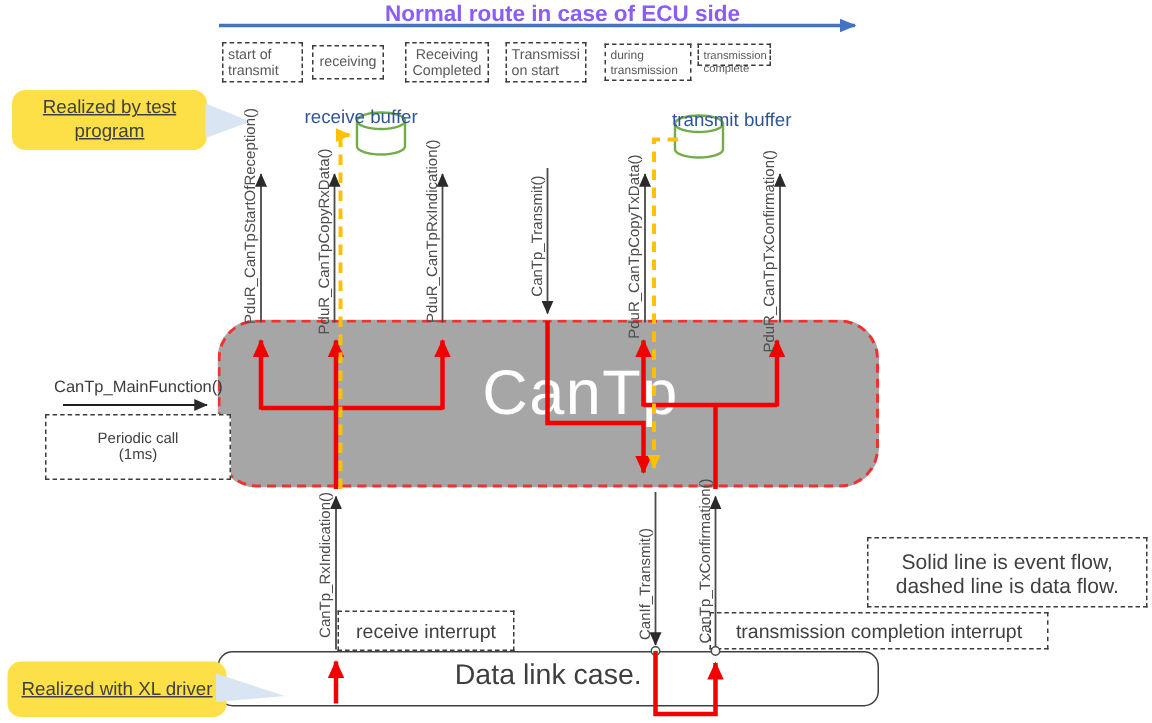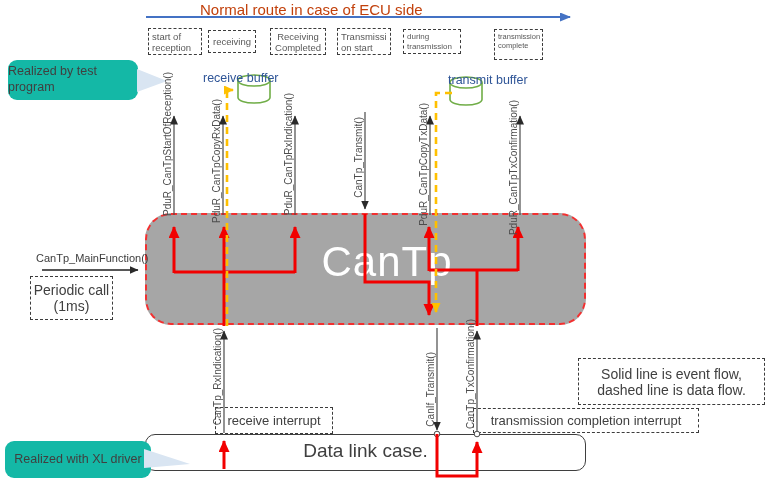--- a/index.html
+++ b/index.html
@@ -7,61 +7,61 @@
          font-family:"Liberation Sans",sans-serif;color:#404040;}
   .abs{position:absolute;box-sizing:border-box;}
   .layerbox{border:1.6px solid #3f3f3f;border-radius:11px;background:#fff;z-index:2;}
   .layertitle{font-size:21px;color:#3f3f3f;text-align:center;}
   .step{position:absolute;box-sizing:border-box;border:1.5px dashed #3c3c3c;background:#fff;
         color:#595959;font-size:9.5px;line-height:1.2;padding:2px 3px;z-index:2;}
   .note{position:absolute;box-sizing:border-box;border:1.6px dashed #3c3c3c;background:#fff;
         color:#404040;display:flex;align-items:center;justify-content:center;
         text-align:center;z-index:3;}
   .preline{white-space:pre-line;}
-  .callout{position:absolute;box-sizing:border-box;border-radius:9px;background:#14b8a6;
+  .callout{position:absolute;box-sizing:border-box;border-radius:9px;background:#fde047;
            color:#404040;font-size:12.5px;line-height:1.25;display:flex;align-items:center;
-           justify-content:center;text-align:left;z-index:3;}
+           justify-content:center;text-align:center;z-index:3;text-decoration:underline;}
   .vlabel{position:absolute;writing-mode:vertical-rl;transform:rotate(180deg);
           font-size:10px;color:#4d4d4d;white-space:nowrap;z-index:6;line-height:13px;}
   .bufferlabel{position:absolute;font-size:12.5px;color:#2f5597;z-index:6;white-space:nowrap;}
   .breakall{word-break:break-all;}
   svg.overlay{position:absolute;left:0;top:0;z-index:4;}
   .cantp-box{background:#a6a6a6;border:2px dashed #f23030;border-radius:26px;z-index:2;}
   .cantp-title{position:absolute;width:100%;top:28px;text-align:center;font-size:42px;
                color:#fff;letter-spacing:1px;z-index:3;}
 </style>
 </head>
 <body>
 
 <div class="stage">
 
-  <div class="abs" style="left:200px;top:1px;width:350px;font-size:15px;color:#c2410c;z-index:3;">Normal route in case of ECU side</div>
+  <div class="abs" style="left:200px;top:1px;width:350px;text-align:center;font-size:15px;color:#8b5cf6;z-index:3;font-weight:bold;">Normal route in case of ECU side</div>
 
-  <div class="step" style="left:148px;top:28px;width:54px;height:27px;">start of reception</div>
+  <div class="step" style="left:148px;top:28px;width:54px;height:27px;">start of transmit</div>
   <div class="step" style="left:208px;top:30px;width:48px;height:23px;text-align:center;display:flex;align-items:center;justify-content:center;">receiving</div>
   <div class="step" style="left:270px;top:28px;width:56px;height:27px;text-align:center;">Receiving Completed</div>
   <div class="step breakall" style="left:337px;top:28px;width:54px;height:27px;">Transmission start</div>
   <div class="step" style="left:403px;top:29px;width:58px;height:25px;font-size:8px;">during transmission</div>
-  <div class="step" style="left:494px;top:29px;width:49px;height:31px;font-size:7.5px;">transmission complete</div>
+  <div class="step" style="left:465px;top:29px;width:49px;height:15px;font-size:7.5px;">transmission complete</div>
 
   <div class="bufferlabel" style="left:203px;top:71px;">receive buffer</div>
   <div class="bufferlabel" style="left:448px;top:73px;">transmit buffer</div>
 
   <div class="abs cantp-box" style="left:145px;top:213px;width:441px;height:112px;"></div>
   <div class="abs cantp-title" style="left:145px;top:238px;width:484px;">CanTp</div>
 
   <div class="abs layerbox" style="left:145px;top:434px;width:441px;height:37px;border-radius:10px;">
     <div class="layertitle" style="margin-top:5px;font-size:19px;">Data link case.</div>
   </div>
 
-  <div class="note preline" style="left:30px;top:276px;width:83px;height:44px;font-size:14px;text-align:center;">Periodic call
+  <div class="note preline" style="left:30px;top:276px;width:124px;height:44px;font-size:10px;text-align:center;">Periodic call
 (1ms)</div>
   <div class="note preline" style="left:578px;top:358px;width:187px;height:47px;font-size:14px;">Solid line is event flow,
 dashed line is data flow.</div>
-  <div class="note" style="left:215px;top:407px;width:118px;height:27px;font-size:13px;">receive interrupt</div>
+  <div class="note" style="left:225px;top:407px;width:118px;height:27px;font-size:13px;">receive interrupt</div>
   <div class="note" style="left:473px;top:408px;width:226px;height:25px;font-size:13px;text-align:right;">transmission completion interrupt</div>
 
   <div class="callout" style="left:8px;top:60px;width:130px;height:40px;">Realized by test program</div>
   <div class="callout" style="left:5px;top:441px;width:146px;height:37px;">Realized with XL driver</div>
 
   <div class="abs" style="left:36px;top:252px;width:110px;font-size:11px;color:#3c3c3c;z-index:6;white-space:nowrap;">CanTp_MainFunction()</div>
 
   <div class="vlabel" style="left:161px;top:72px;">PduR_CanTpStartOfReception()</div>
   <div class="vlabel" style="left:210px;top:99px;">PduR_CanTpCopyRxData()</div>
   <div class="vlabel" style="left:282px;top:93px;">PduR_CanTpRxIndication()</div>

